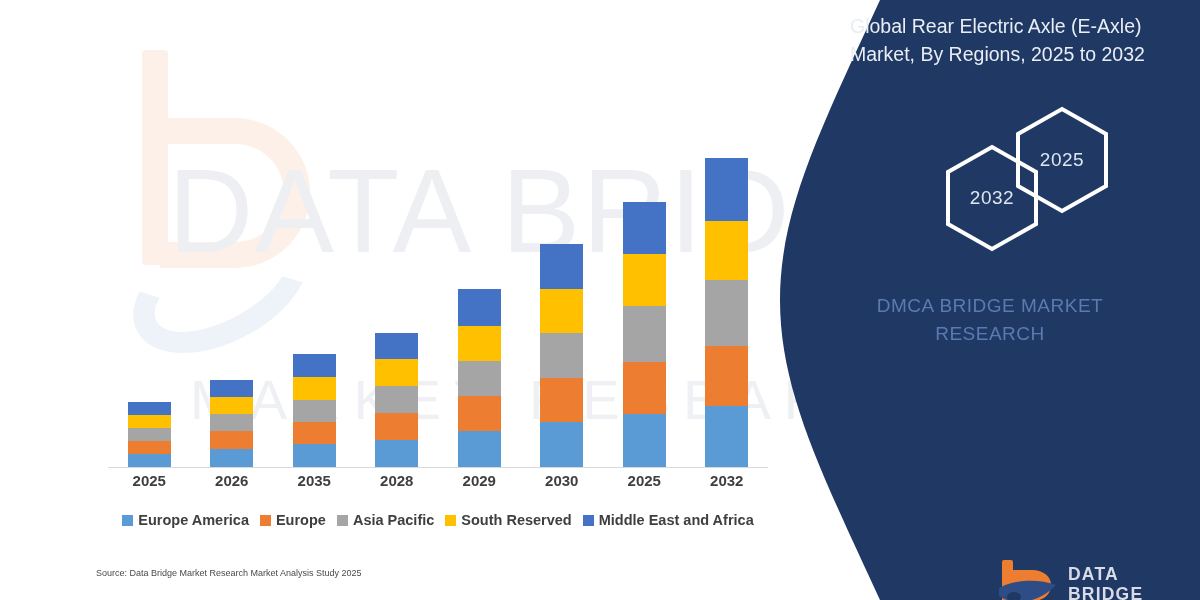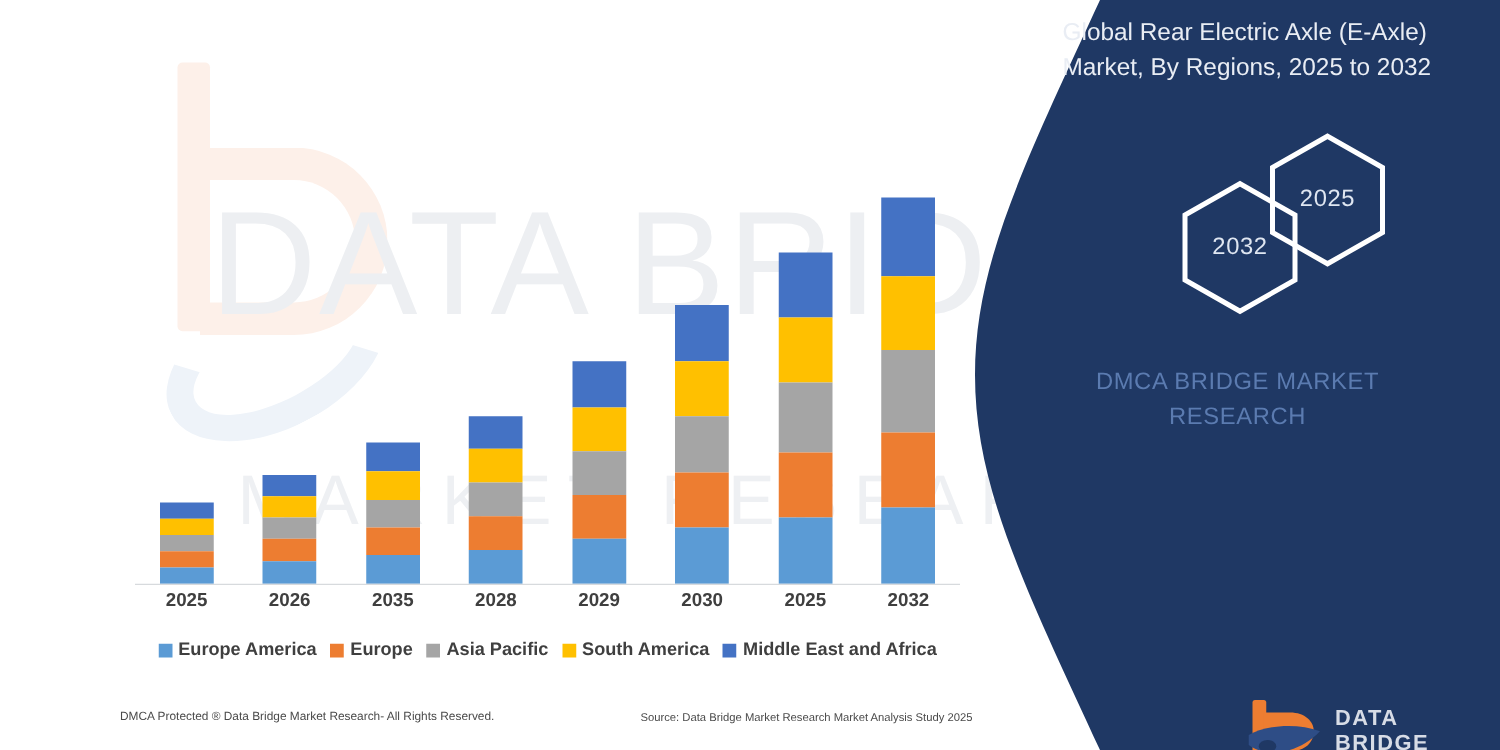--- a/index.html
+++ b/index.html
@@ -360,30 +360,29 @@
       <div class="legend-item">
         <span class="legend-swatch" style="background: rgb(237, 125, 49);"></span>
         <span class="legend-label">Europe</span>
       </div>
       <div class="legend-item">
         <span class="legend-swatch" style="background: rgb(165, 165, 165);"></span>
         <span class="legend-label">Asia Pacific</span>
       </div>
       <div class="legend-item">
         <span class="legend-swatch" style="background: rgb(255, 192, 0);"></span>
-        <span class="legend-label">South America</span>
+        <span class="legend-label">South Reserved</span>
       </div>
       <div class="legend-item">
         <span class="legend-swatch" style="background: rgb(68, 114, 196);"></span>
         <span class="legend-label">Middle East and Africa</span>
       </div>
     </div>
 
   <div class="footer">
-    <div class="footer-left">DMCA Protected ® Data Bridge Market Research- All Rights Reserved.</div>
     <div class="footer-right">Source: Data Bridge Market Research  Market Analysis Study 2025</div>
   </div>
 
   <div class="panel">
     <svg class="panel-bg" width="420" height="600" viewBox="0 0 420 600">
       <path id="panelShape" d="M 100 0 L 420 0 L 420 600 L 100 600 C 40 470 0 390 0 300 C 0 210 40 130 100 0 Z" fill="#1F3864"></path>
     </svg>
     <div class="panel-content">
       <div class="panel-title">Global Rear Electric Axle (E-Axle) Market, By Regions, 2025 to 2032</div>
 

